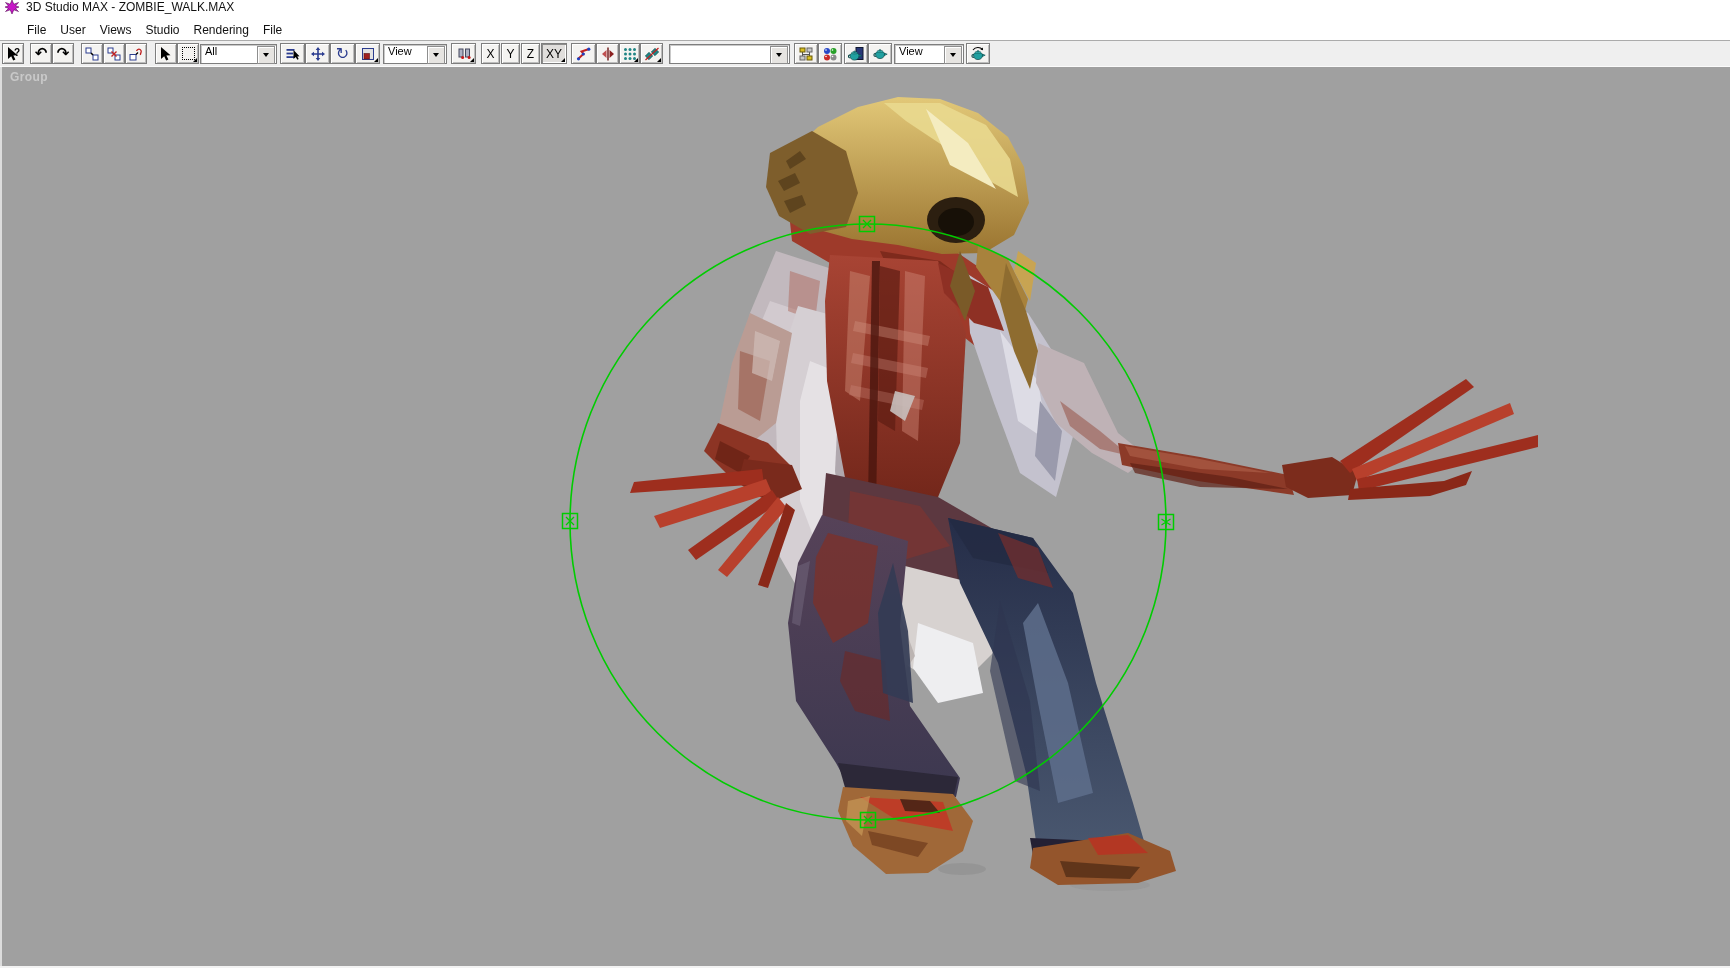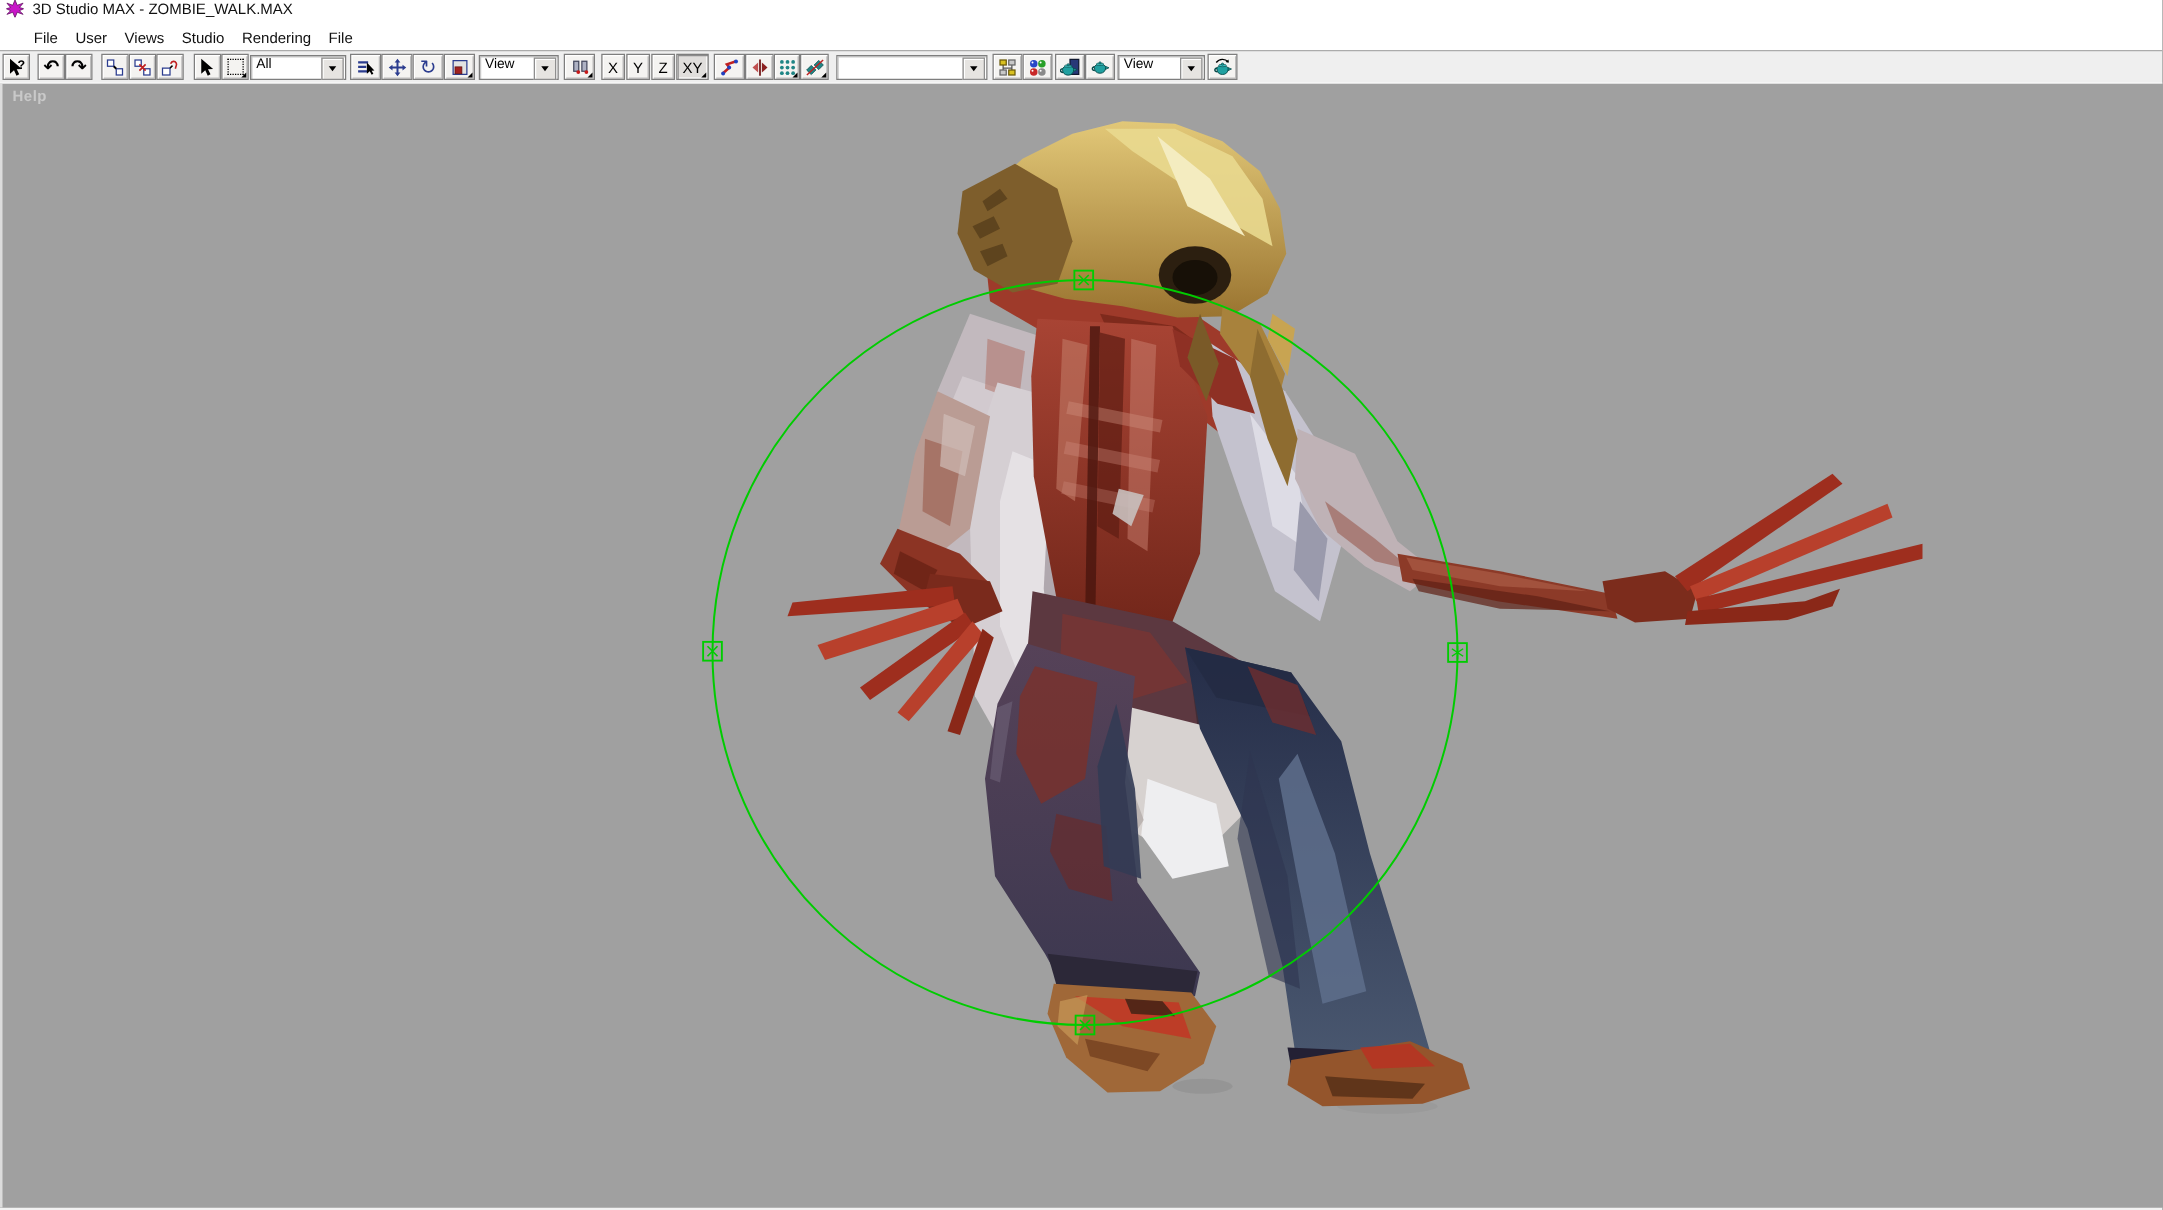--- a/index.html
+++ b/index.html
@@ -287,21 +287,21 @@
       <path d="M3 4 C5.5 0.8 10 0.8 12.5 3.5" fill="none" stroke="#000" stroke-width="1.1"></path>
       <path d="M12.8 1.5 L13 4.2 L10.4 3.6 Z" fill="#000"></path>
       <g transform="translate(0,1)">
           <use href="#sym-teapot"></use>
         </g>
     </svg>
   </div>
 </div>
 
 <div class="viewport">
-  <span class="vp-label">Help</span>
+  <span class="vp-label">Group</span>
 
   <svg class="scene" viewBox="0 66 1730 899">
     <defs>
       <linearGradient id="gradCrab" x1="0" y1="0" x2="0" y2="1">
         <stop offset="0" stop-color="#E2C878"></stop>
           <stop offset="1" stop-color="#9A7430"></stop>
       </linearGradient>
       <linearGradient id="gradChest" x1="0" y1="0" x2="0" y2="1">
         <stop offset="0" stop-color="#A84434"></stop>
           <stop offset="1" stop-color="#6E2418"></stop>

